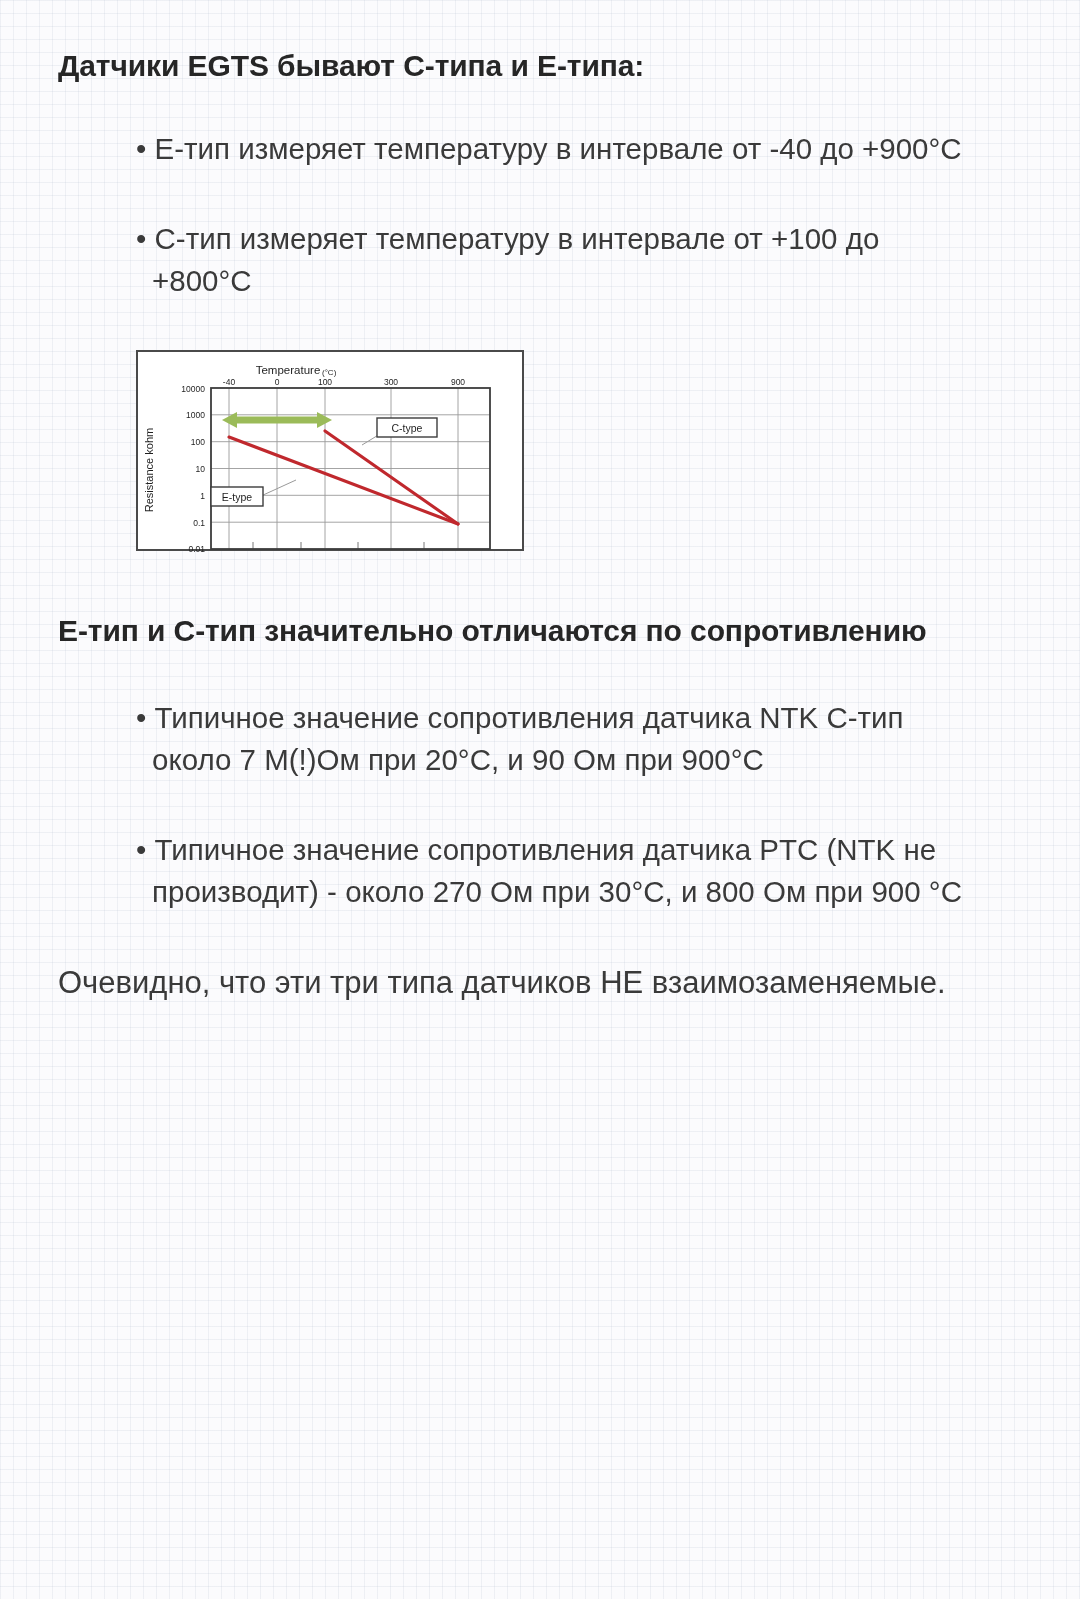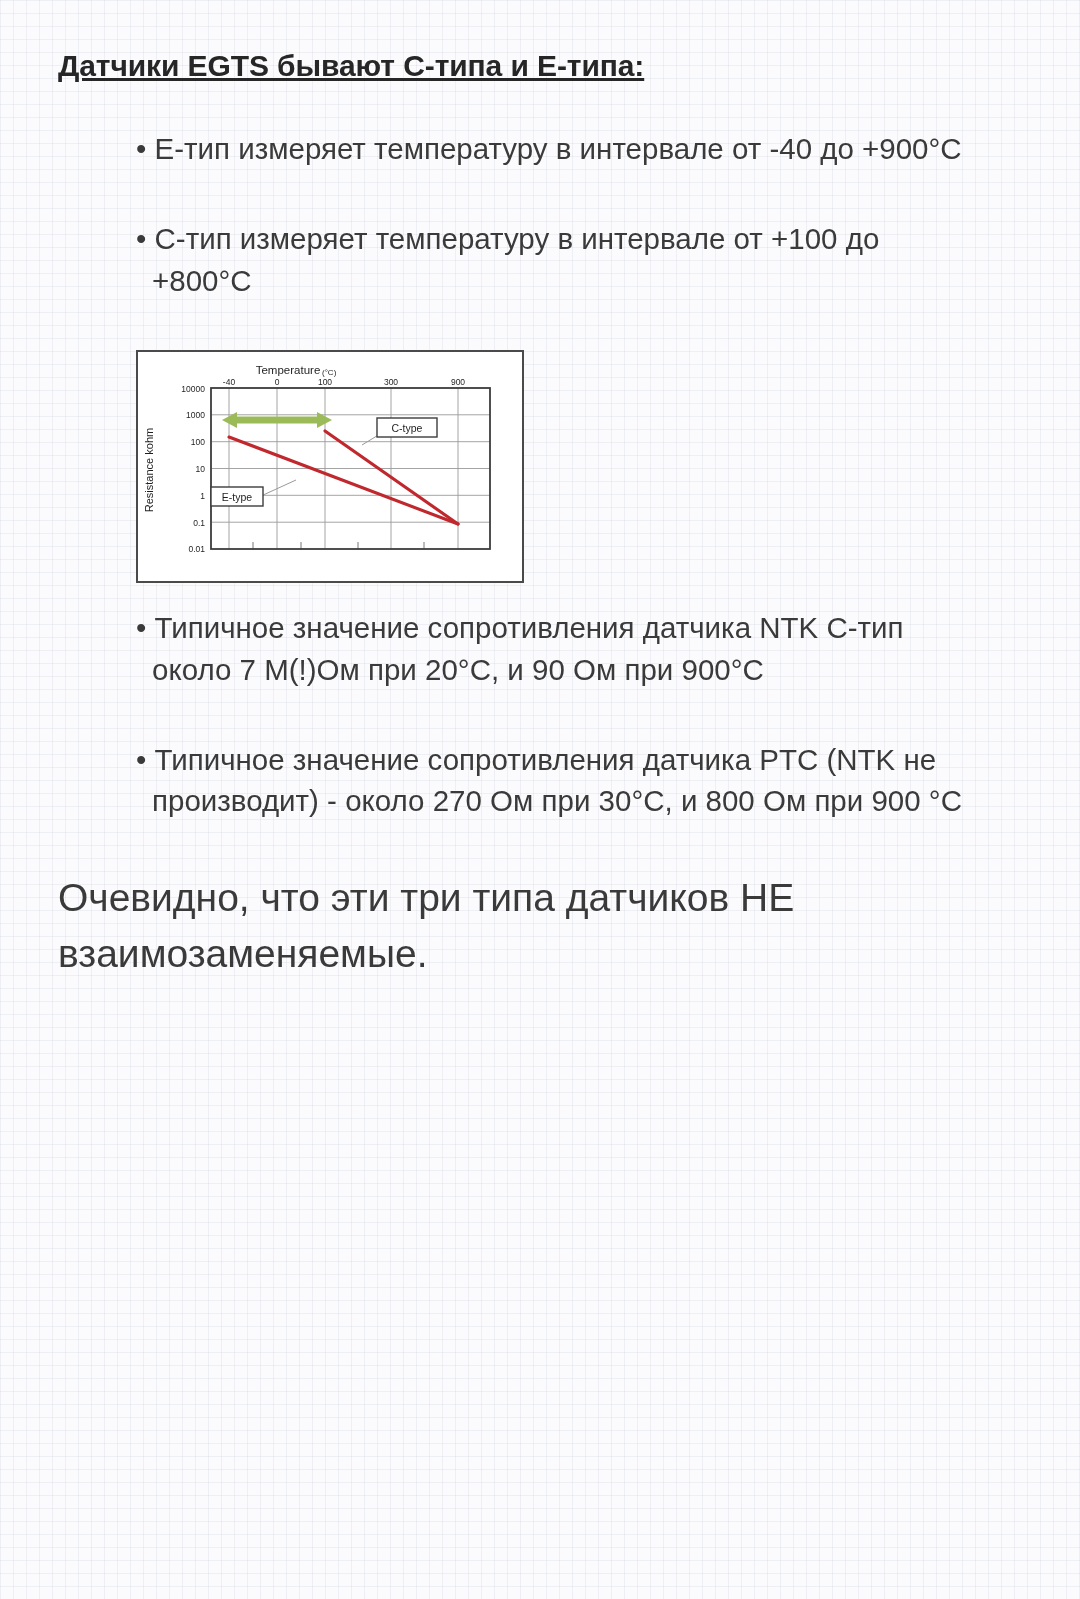--- a/index.html
+++ b/index.html
@@ -28,61 +28,60 @@
     padding: 46px 58px 0 58px;
   }
 
   .heading {
     font-size: 30px;
     font-weight: bold;
     line-height: 1.34;
     color: #262626;
     letter-spacing: -0.1px;
     margin: 0;
-    text-decoration: underline;
   }
 
   .heading-1 { margin-bottom: 42px; }
 
   .bullet-block {
     margin-left: 78px;
     margin-right: 40px;
     margin-top: 24px;
   }
 
   .bullet {
     font-size: 29.5px;
     line-height: 1.42;
     color: #3a3a3a;
     margin: 0 0 48px 0;
     text-indent: -16px;
     padding-left: 16px;
   }
 
   .para {
-    font-size: 39px;
+    font-size: 31px;
     line-height: 1.42;
     color: #3a3a3a;
     margin: 0;
   }
 
   .heading-2 {
     margin-top: 8px;
     margin-bottom: 46px;
   }
 
   
   .chart-wrap {
     margin: 10px 0 0 78px;
   }
 
   .chart-box {
     position: relative;
     width: 388px;
-    height: 233px;
+    height: 201px;
     background: #ffffff;
     border: 2px solid #4a4a4a;
     box-sizing: border-box;
   }
 
   .chart-svg { display: block; }
 
   .bottom-para {
     margin-left: 0px;
     margin-top: 10px;
@@ -173,20 +172,21 @@
         <g>
           <line x1="123" y1="144" x2="158" y2="128" stroke="#9a9a9a" stroke-width="1"></line>
           <rect x="73" y="135" width="52" height="19" fill="#ffffff" stroke="#3c3c3c" stroke-width="1.4"></rect>
           <text id="c-label-e" x="99" y="148.5" text-anchor="middle" font-family="Liberation Sans, sans-serif" font-size="10.5" fill="#1f1f1f">E-type</text>
         </g>
 
       </svg>
     </div>
   </div>
 
+  <h2 class="heading heading-2" style="margin-top:60px;">Е-тип и С-тип значительно отличаются по сопротивлению</h2>
 
   <div class="bullet-block">
     <p class="bullet">• Типичное значение сопротивления датчика NTK С-тип около 7 М(!)Ом при 20°C, и 90 Ом при 900°C</p>
     <p class="bullet">• Типичное значение сопротивления датчика PTC (NTK не производит) - около 270 Ом при 30°C, и 800 Ом при 900 °C</p>
   </div>
 
   <p class="para bottom-para">Очевидно, что эти три типа датчиков НЕ взаимозаменяемые.</p>
 
 </div>
 

